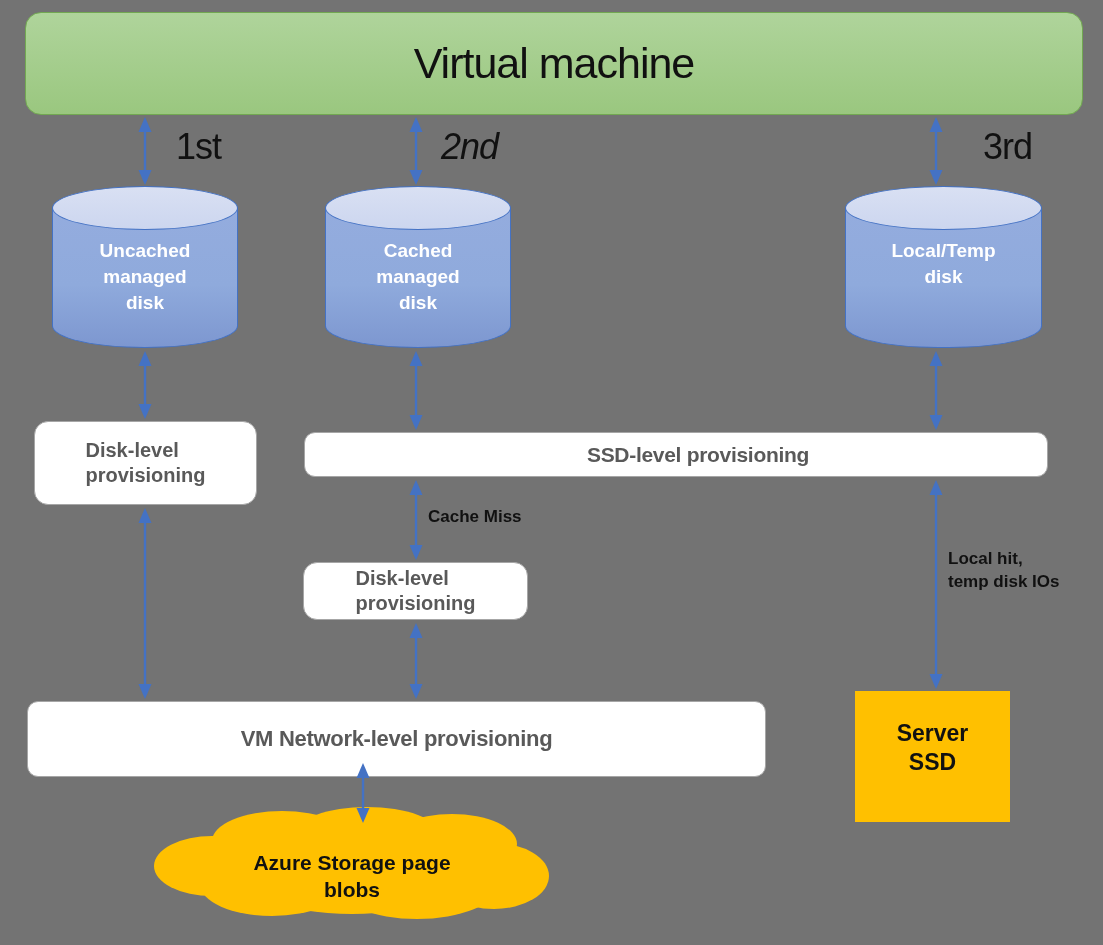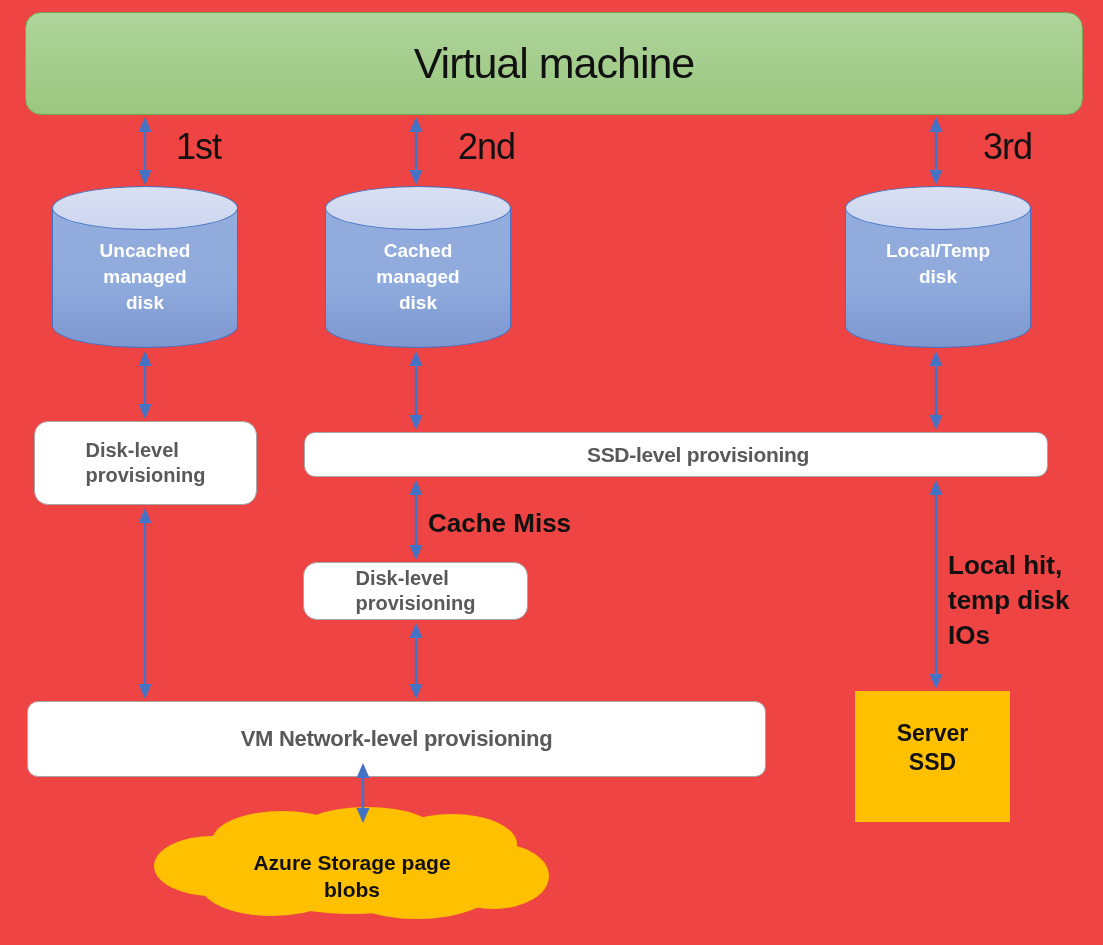--- a/index.html
+++ b/index.html
@@ -1,17 +1,17 @@
 <!DOCTYPE html>
 <html style="--green-fill-top: #AFD49B; --green-fill-bottom: #9AC77F; --green-border: #72A852; --cyl-fill: #8FAADC; --cyl-fill-dark: #7D97D0; --cyl-top: #CCD6EF; --cyl-border: #4472C4; --arrow: #4472C4; --box-border: #A6A6A6; --box-text: #595959; --orange: #FFC000;"><head>
 <meta charset="utf-8">
 <style>
   html,body{margin:0;padding:0;background:#fff;}
   #canvas{
-    position:relative;width:1103px;height:945px;background:#ef4444;overflow:hidden;
+    position:relative;width:1103px;height:945px;background:#737373;overflow:hidden;
     font-family:"Liberation Sans", sans-serif;
   }
   .pre{white-space:pre-line;}
   
   .vm-bar{
     position:absolute;left:25px;top:12px;width:1058px;height:103px;
     background:linear-gradient(180deg,var(--green-fill-top) 0%,var(--green-fill-bottom) 100%);
     border:1.6px solid var(--green-border);border-radius:16px;
     display:flex;align-items:center;justify-content:center;box-sizing:border-box;
   }
@@ -37,21 +37,21 @@
   }
   
   .pbox{
     position:absolute;background:#fff;border:1.7px solid var(--box-border);
     display:flex;align-items:center;justify-content:center;text-align:left;
     color:var(--box-text);font-weight:bold;box-sizing:border-box;
   }
   .pbox-small{border-radius:14px;font-size:20px;line-height:1.25;}
   .pbox-wide{border-radius:11px;font-size:21px;letter-spacing:-0.3px;}
   
-  .note{position:absolute;color:#111;font-weight:bold;font-size:26px;line-height:1.35;}
+  .note{position:absolute;color:#111;font-weight:bold;font-size:17px;line-height:1.35;}
   
   .server-ssd{
     position:absolute;left:855px;top:691px;width:155px;height:131px;
     background:var(--orange);display:flex;align-items:center;justify-content:center;
     text-align:center;color:#111;font-weight:bold;font-size:23px;line-height:1.25;
   }
   .server-ssd .inner{transform:translateY(-9px);}
   
   .cloud-svg{position:absolute;left:152px;top:806px;}
   .cloud-label{
@@ -63,38 +63,38 @@
 </head>
 <body>
 
 <div id="canvas">
 
   <div class="vm-bar">
     <span class="vm-title">Virtual machine</span>
   </div>
 
   <div class="ord" style="left:176px;top:126px;">1st</div>
-  <div class="ord" style="left:458px;top:126px;">2nd</div>
+  <div class="ord" style="left:441px;top:126px;font-style:italic;">2nd</div>
   <div class="ord" style="left:983px;top:126px;">3rd</div>
 
   <div class="cylinder" style="left:52px;top:186px;">
     <div class="cyl-body"></div>
     <div class="cyl-top"></div>
     <div class="cyl-label pre">Uncached
 managed
 disk</div>
   </div>
   <div class="cylinder" style="left:325px;top:186px;">
     <div class="cyl-body"></div>
     <div class="cyl-top"></div>
     <div class="cyl-label pre">Cached
 managed
 disk</div>
   </div>
-  <div class="cylinder" style="left:845px;top:186px;">
+  <div class="cylinder" style="left:845px;top:186px;padding-left:11px;">
     <div class="cyl-body"></div>
     <div class="cyl-top"></div>
     <div class="cyl-label pre">Local/Temp
 disk</div>
   </div>
 
   <div class="pbox pbox-small pre" style="left:34px;top:421px;width:223px;height:84px;">Disk-level
 provisioning</div>
 
   <div class="pbox pbox-wide" style="left:304px;top:432px;width:744px;height:45px;padding-left:44px;">SSD-level provisioning</div>

